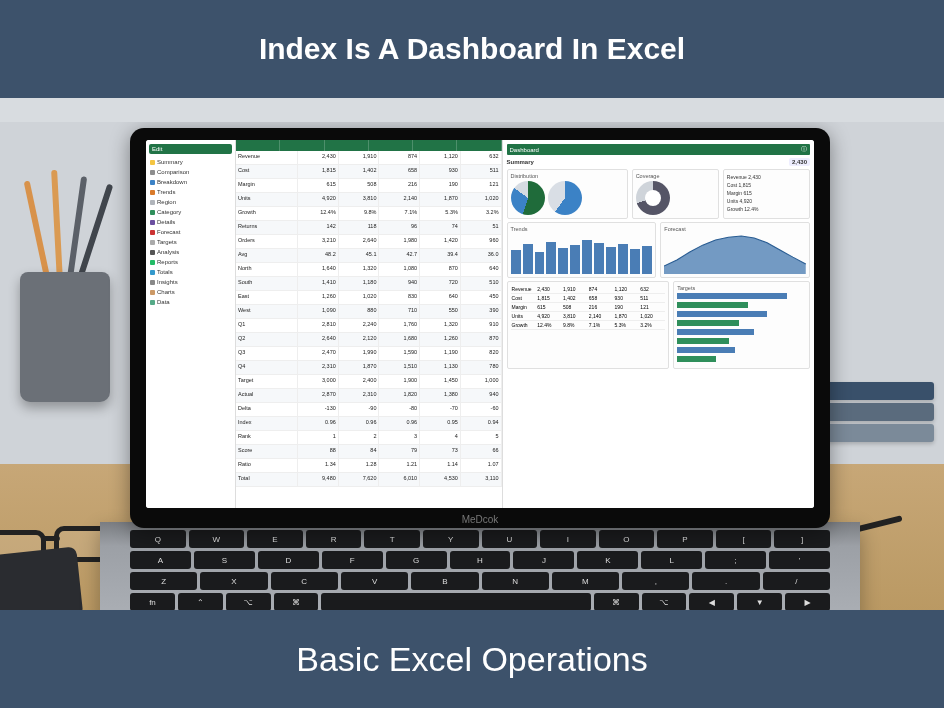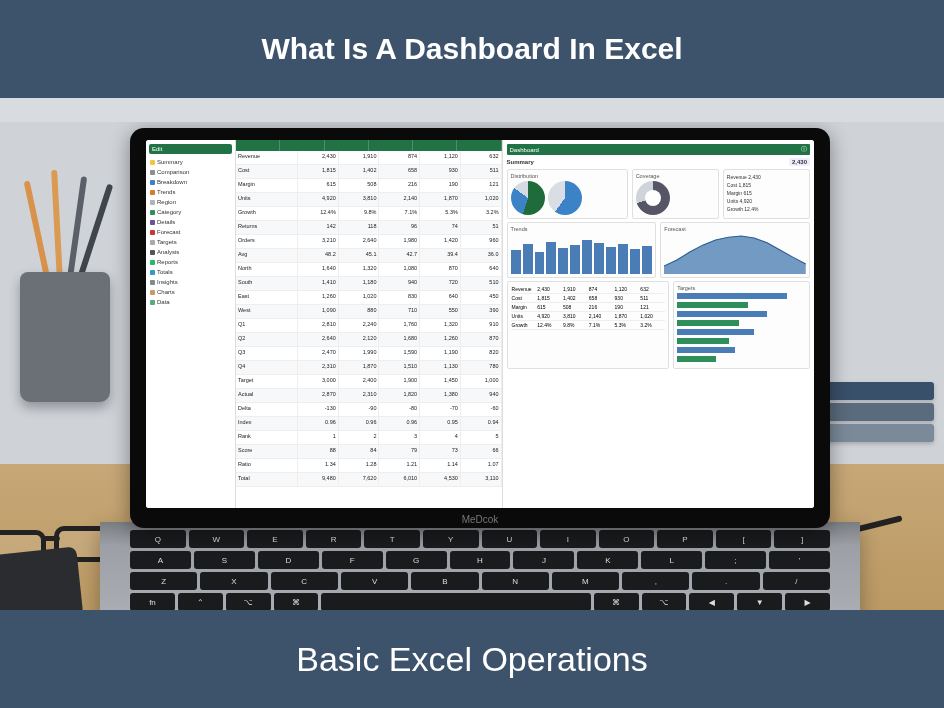--- a/index.html
+++ b/index.html
@@ -175,21 +175,21 @@
   .book{height:18px; border-radius:3px; margin-bottom:3px; box-shadow:0 2px 4px rgba(0,0,0,0.2);}
   .pen {
     position:absolute; right:40px; top:410px; width:140px; height:6px; background:#222; border-radius:3px; transform:rotate(-14deg);
   }
   .tablet{position:absolute; left:-30px; top:430px; width:110px; height:70px; background:#2a2c30; border-radius:8px; transform:rotate(-6deg);}
 </style>
 </head>
 <body>
 
 <div class="header-band">
-  <span>What Is A Dashboard In Excel</span>
+  <span>Index Is A Dashboard In Excel</span>
 </div>
 
 <div class="scene">
   <div class="wall"></div>
   <div class="desk"></div>
 
   <div class="pencil p1"></div>
   <div class="pencil p2"></div>
   <div class="pencil p3"></div>
   <div class="pencil p4"></div>

